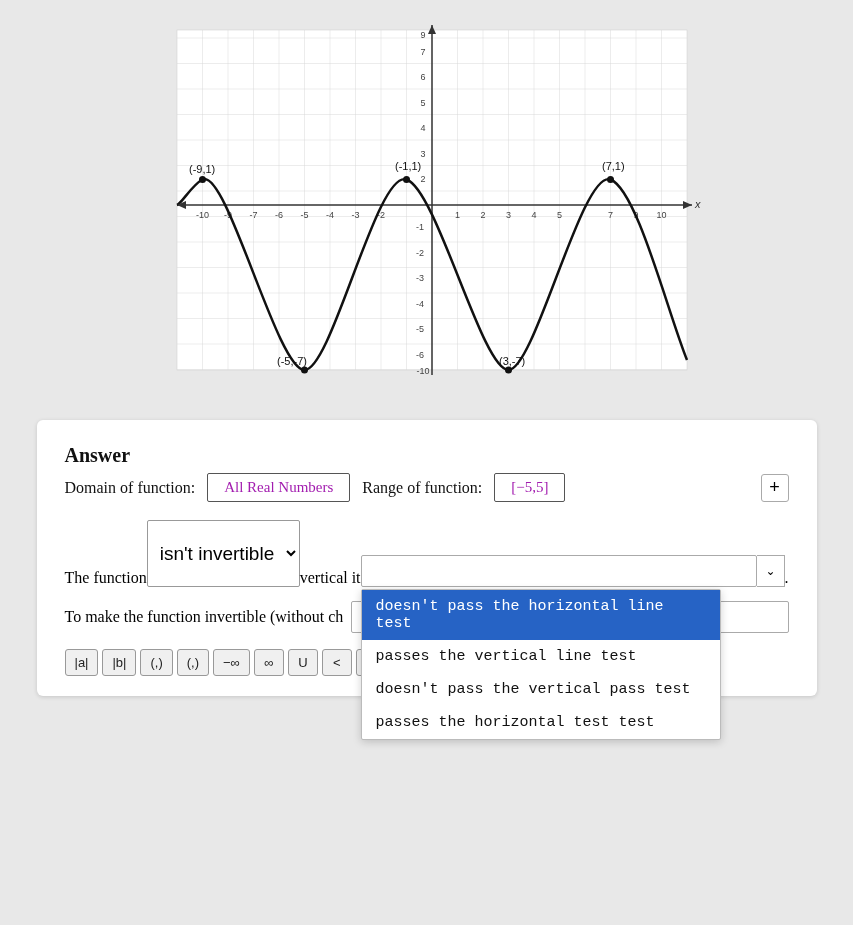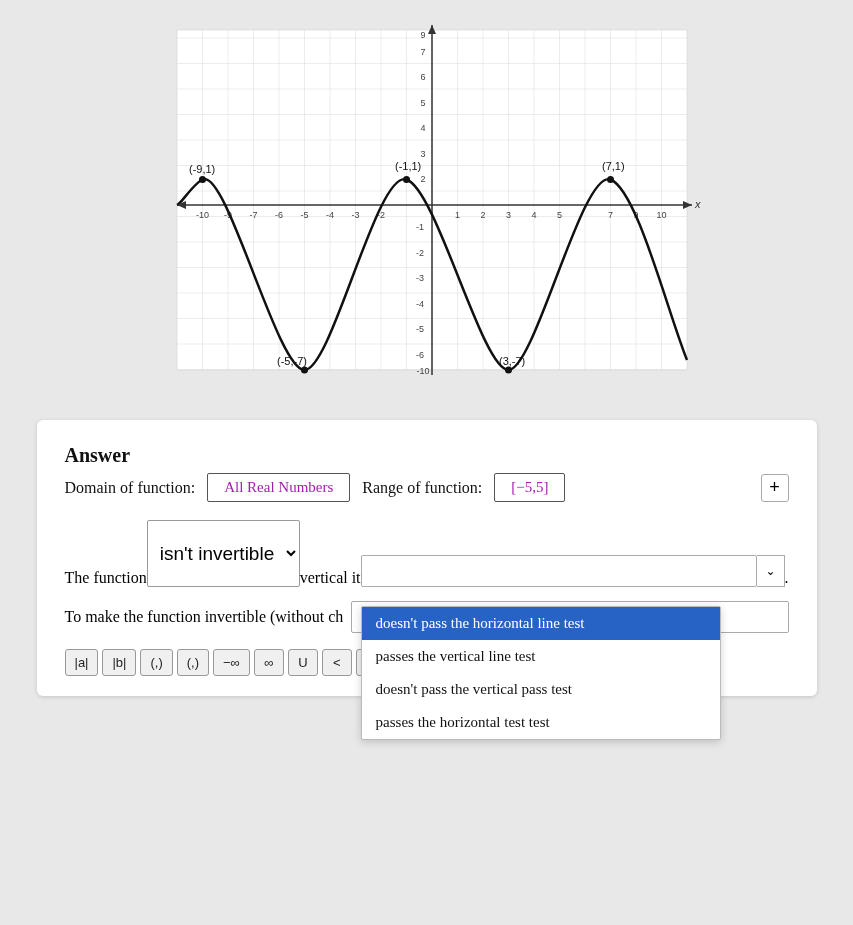--- a/index.html
+++ b/index.html
@@ -321,21 +321,21 @@
       <span>The function</span>
       <select class="dropdown-select">
         <option>isn't invertible</option>
         <option>is invertible</option>
       </select>
       <span>vertical it</span>
       <div style="flex:1; position:relative; display:flex;">
         <div class="because-box" style="flex:1;"></div>
         <div class="dropdown-chevron">⌄</div>
 
-        <div class="dropdown-menu" style="top:51px; left:0; width:360px;">
+        <div class="dropdown-menu" style="top:34px; left:0; width:360px;font-family:Liberation Mono, monospace;">
           <div class="dropdown-menu-item selected">doesn't pass the horizontal line test</div>
           <div class="dropdown-menu-item">passes the vertical line test</div>
           <div class="dropdown-menu-item">doesn't pass the vertical pass test</div>
           <div class="dropdown-menu-item">passes the horizontal test test</div>
         </div>
       </div>
       <span>.</span>
     </div>
 
     <div class="make-invertible-row">

